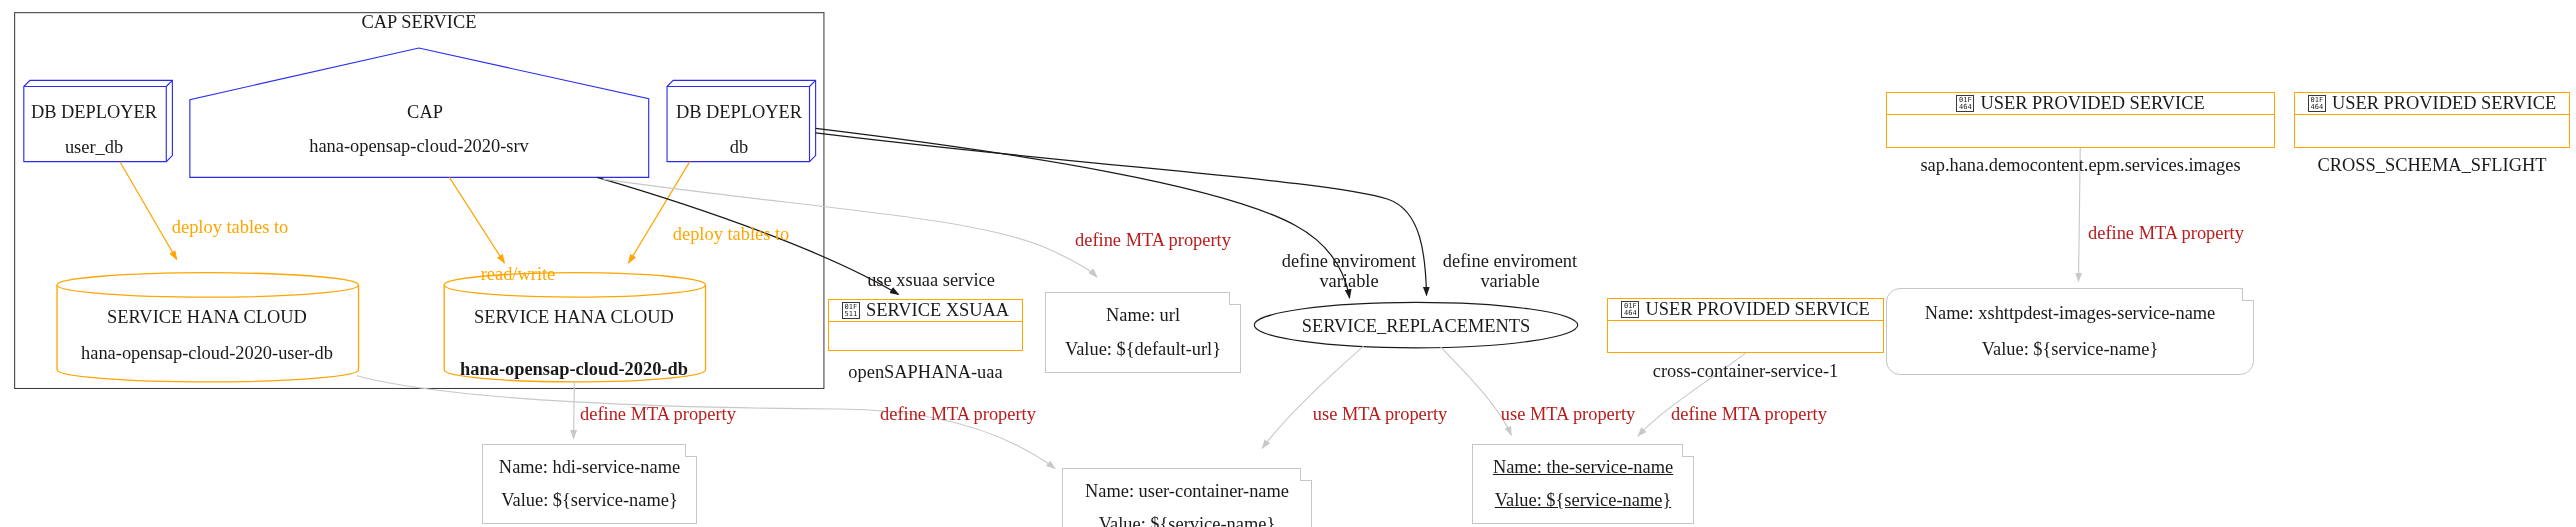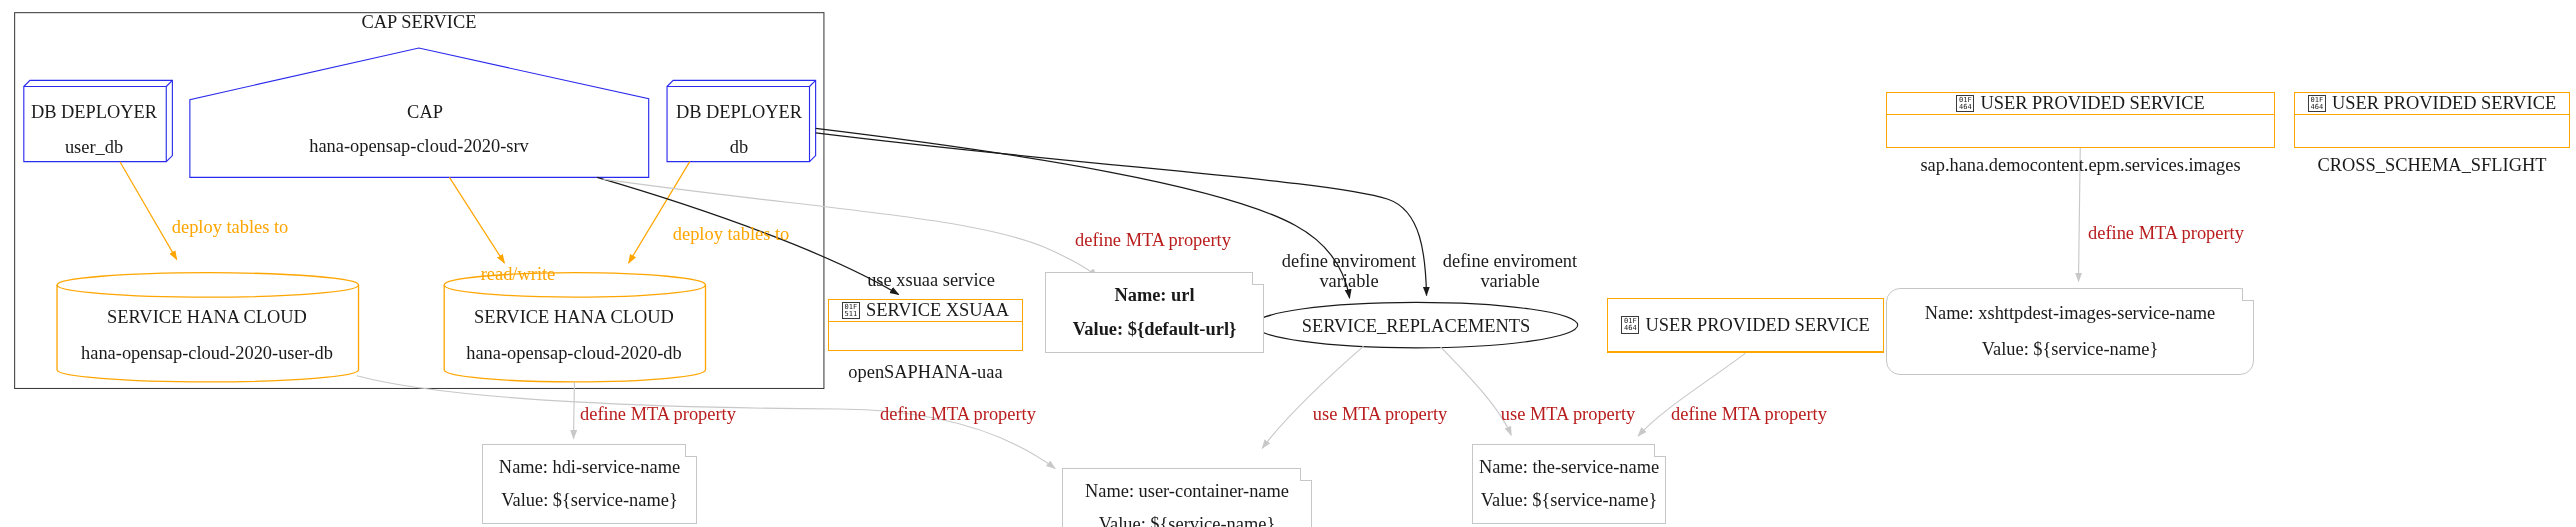--- a/index.html
+++ b/index.html
@@ -115,78 +115,79 @@
   <div class="ntext" style="left:419px;top:112px;margin-left:6px;">CAP</div>
   <div class="ntext" style="left:419px;top:146px;">hana-opensap-cloud-2020-srv</div>
 
   <div class="ntext" style="left:739px;top:112px;">DB DEPLOYER</div>
   <div class="ntext" style="left:739px;top:147px;">db</div>
 
   <div class="ntext" style="left:207px;top:317px;">SERVICE HANA CLOUD</div>
   <div class="ntext" style="left:207px;top:353px;">hana-opensap-cloud-2020-user-db</div>
 
   <div class="ntext" style="left:574px;top:317px;">SERVICE HANA CLOUD</div>
-  <div class="ntext" style="left:574px;top:353px;">hana-opensap-cloud-2020-db</div>
+  <div class="ntext" style="left:574px;top:369px;font-weight:bold;">hana-opensap-cloud-2020-db</div>
 
   <div class="ntext" style="left:1416px;top:326px;">SERVICE_REPLACEMENTS</div>
 
   <div class="rec" style="left:828px;top:299px;width:195px;height:52px;">
     <div class="rec-row first">
       <span class="tofu">01F
 511</span>
       <span>SERVICE XSUAA</span>
     </div>
     <div class="rec-row">openSAPHANA-uaa</div>
   </div>
 
   <div class="rec" style="left:1607px;top:298px;width:277px;height:55px;">
     <div class="rec-row first">
       <span class="tofu">01F
 464</span>
       <span>USER PROVIDED SERVICE</span>
     </div>
+    <div class="rec-row">cross-container-service-1</div>
   </div>
 
   <div class="rec" style="left:1886px;top:92px;width:389px;height:56px;">
     <div class="rec-row first">
       <span class="tofu">01F
 464</span>
       <span>USER PROVIDED SERVICE</span>
     </div>
     <div class="rec-row">sap.hana.democontent.epm.services.images</div>
   </div>
 
   <div class="rec" style="left:2294px;top:92px;width:276px;height:56px;">
     <div class="rec-row first">
       <span class="tofu">01F
 464</span>
       <span>USER PROVIDED SERVICE</span>
     </div>
     <div class="rec-row">CROSS_SCHEMA_SFLIGHT</div>
   </div>
 
-  <div class="note" style="left:1045px;top:272px;width:219px;height:81px;font-weight:bold;">
+  <div class="note" style="left:1045px;top:292px;width:196px;height:81px;">
     <i class="fold"></i>
     <div>Name: url</div>
     <div>Value: ${default-url}</div>
   </div>
 
   <div class="note" style="left:482px;top:444px;width:215px;height:80px;">
     <i class="fold"></i>
     <div>Name: hdi-service-name</div>
     <div>Value: ${service-name}</div>
   </div>
 
   <div class="note" style="left:1062px;top:444px;width:250px;height:80px;margin-top:24px;">
     <i class="fold"></i>
     <div>Name: user-container-name</div>
     <div>Value: ${service-name}</div>
   </div>
 
-  <div class="note" style="left:1472px;top:444px;width:194px;height:80px;">
+  <div class="note" style="left:1472px;top:444px;width:222px;height:80px;text-decoration:underline;">
     <i class="fold"></i>
     <div>Name: the-service-name</div>
     <div>Value: ${service-name}</div>
   </div>
 
   <div class="note" style="left:1886px;top:288px;width:368px;height:87px;border-radius:14px;">
     <i class="fold"></i>
     <div>Name: xshttpdest-images-service-name</div>
     <div>Value: ${service-name}</div>
   </div>

